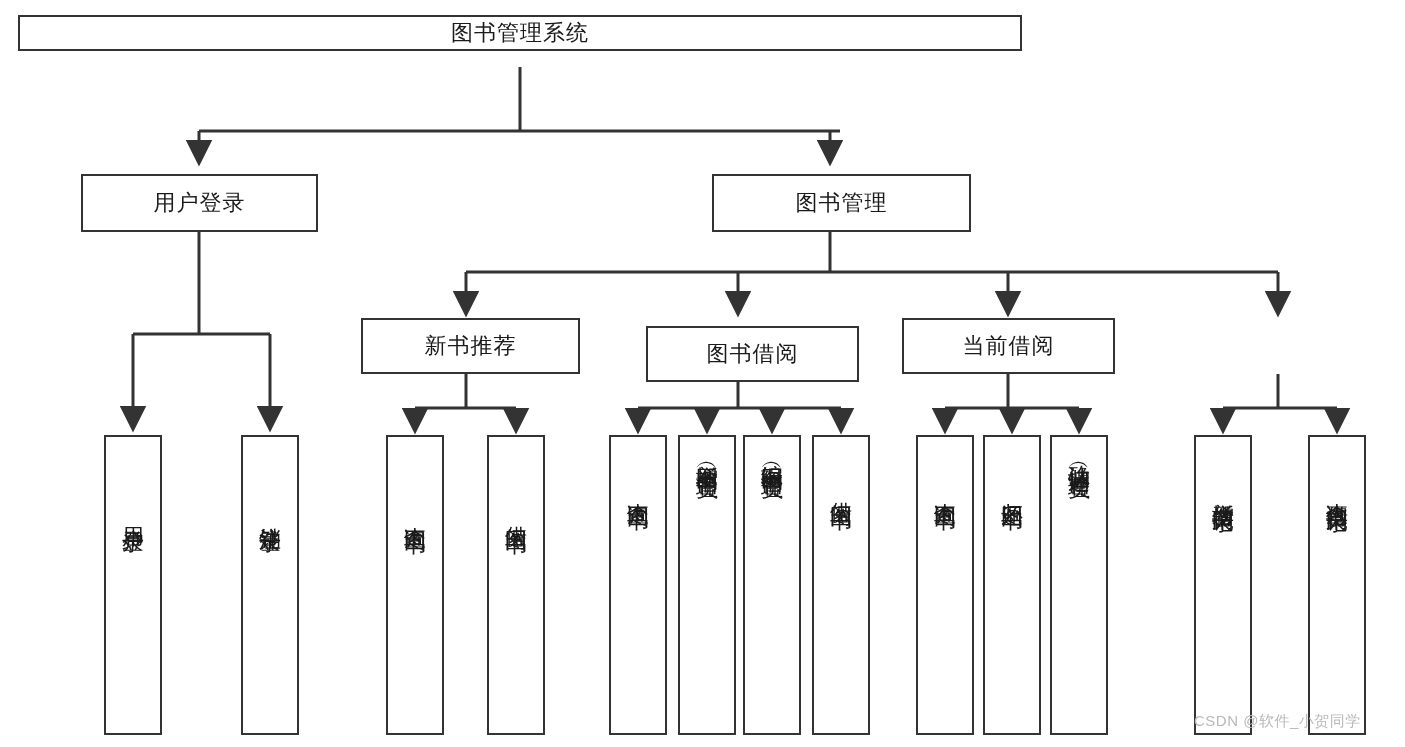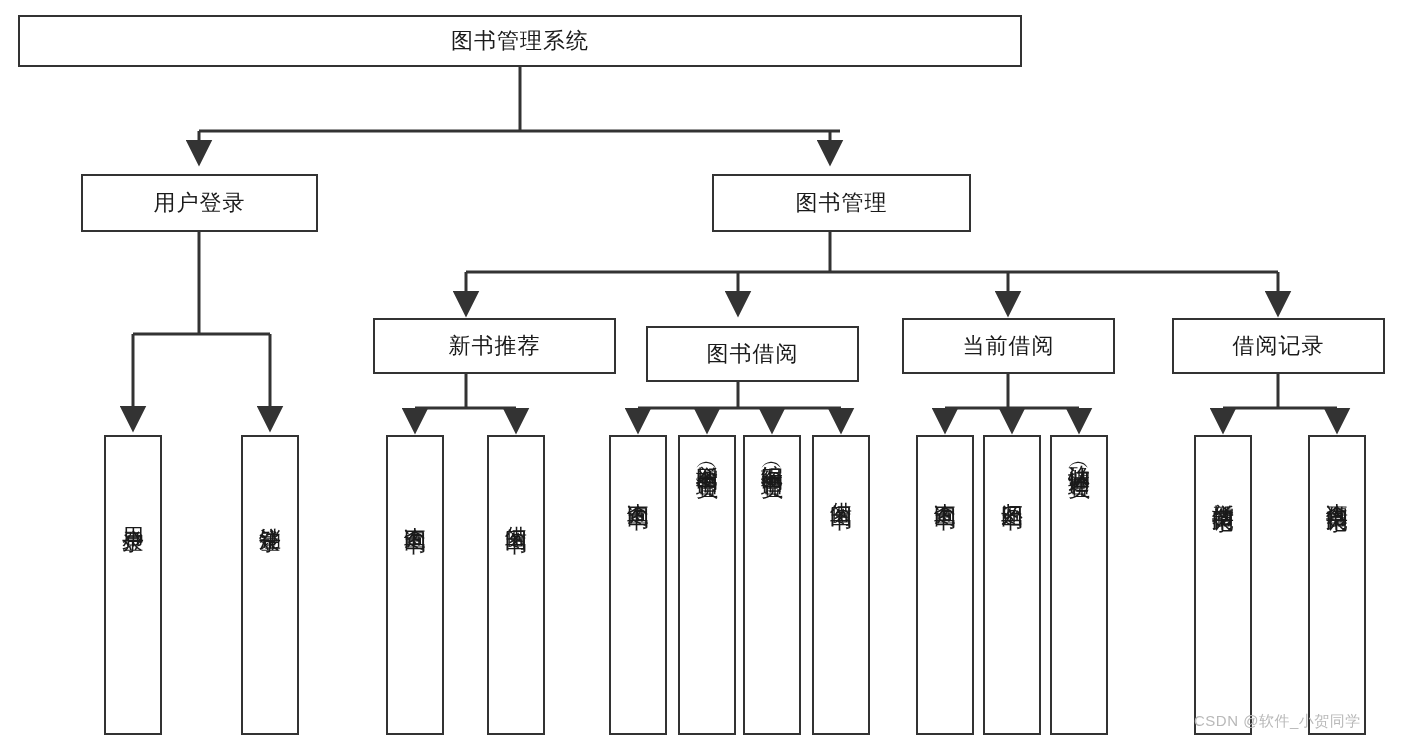--- a/index.html
+++ b/index.html
@@ -110,42 +110,39 @@
       <path d="M 1012 408 L 1012 430" marker-end="url(#arrow)"></path>
       <path d="M 1079 408 L 1079 430" marker-end="url(#arrow)"></path>
 
       <path d="M 1278 374 L 1278 408"></path>
       <path d="M 1223 408 L 1337 408"></path>
       <path d="M 1223 408 L 1223 430" marker-end="url(#arrow)"></path>
       <path d="M 1337 408 L 1337 430" marker-end="url(#arrow)"></path>
     </g>
   </svg>
 
-  <div class="node node-h" style="left:18px; top:15px; width:1004px; height:52px;">
+  <div class="node node-h" style="left:18px; top:15px; width:1004px; height:36px;">
     <span>图书管理系统</span>
   </div>
 
   <div class="node node-h" style="left:81px; top:174px; width:237px; height:58px;">
     <span>用户登录</span>
   </div>
   <div class="node node-h" style="left:712px; top:174px; width:259px; height:58px;">
     <span>图书管理</span>
   </div>
 
-  <div class="node node-h" style="left:361px; top:318px; width:243px; height:56px;margin-left:12px;">
+  <div class="node node-h" style="left:361px; top:318px; width:219px; height:56px;">
     <span>新书推荐</span>
   </div>
   <div class="node node-h" style="left:632px; top:326px; width:213px; height:56px;margin-left:14px;">
     <span>图书借阅</span>
   </div>
   <div class="node node-h" style="left:902px; top:318px; width:213px; height:56px;">
     <span>当前借阅</span>
-  </div>
-  <div class="node node-h" style="left:1172px; top:318px; width:213px; height:56px;">
-    <span>借阅记录</span>
   </div>
 
   <div class="node node-v pad-small" style="left:104px; top:435px; width:58px; height:300px;">
     <span>用户登录</span>
   </div>
   <div class="node node-v pad-small" style="left:241px; top:435px; width:58px; height:300px;">
     <span>注销登录</span>
   </div>
 
   <div class="node node-v pad-small" style="left:386px; top:435px; width:58px; height:300px;">

